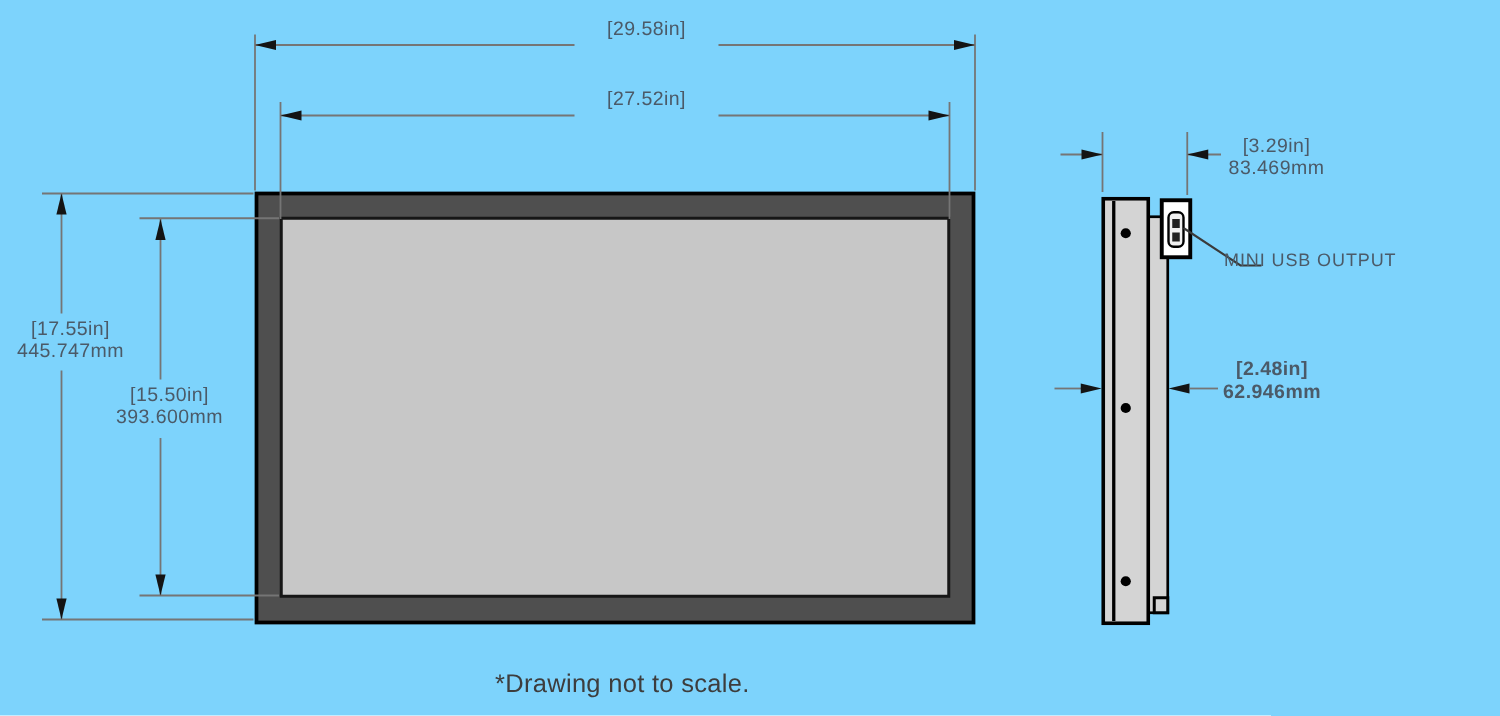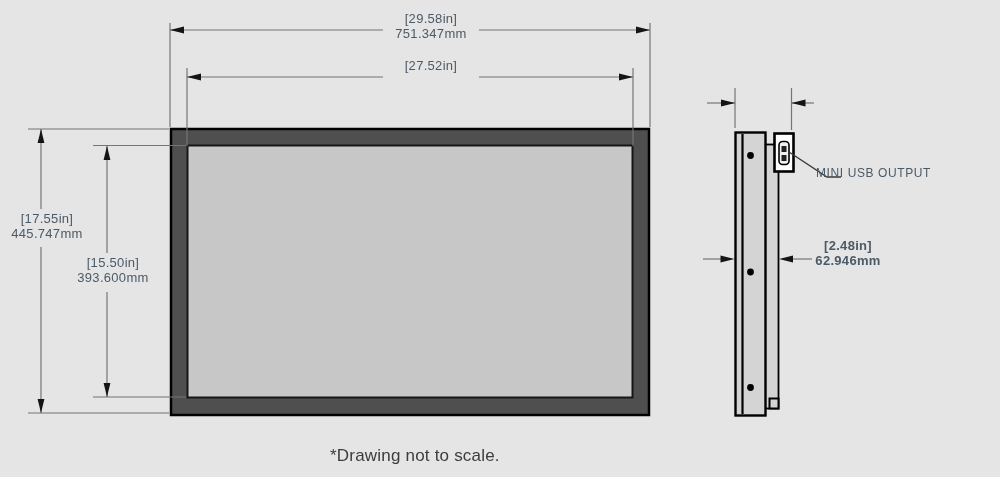--- a/index.html
+++ b/index.html
@@ -1,19 +1,19 @@
 <!DOCTYPE html>
 <html><head>
 <meta charset="utf-8">
 <style>
   html,body{margin:0;padding:0;background:#fff;}
   .canvas{
     position:relative;
     width:1000px;height:477px;
-    background:#e5e5e5;
+    background:#7dd3fc;
     font-family:"Liberation Sans", sans-serif;
     overflow:hidden;
   }
   .geometry{position:absolute;left:0;top:0;}
   .dim-label{
     position:absolute;
     color:#4b5a68;
     font-size:13px;
     line-height:14.5px;
     text-align:center;
@@ -109,37 +109,40 @@
       <polygon class="arrow" points="734.5,259 720.5,255.6 720.5,262.4"></polygon>
       <polygon class="arrow" points="779,259 793,255.6 793,262.4"></polygon>
       <line class="gline" x1="793" y1="259" x2="812" y2="259"></line>
     </g>
 
     <polyline points="789,152 827,177 841,177" fill="none" stroke="#3a3a3a" stroke-width="1.4"></polyline>
   </svg>
 
   <div class="dim-label d-outer-w">
     <div>[29.58in]</div>
-    <div>751.347mm</div>
   </div>
 
   <div class="dim-label d-screen-w">
     <div>[27.52in]</div>
   </div>
 
   <div class="dim-label d-outer-h">
     <div>[17.55in]</div>
     <div>445.747mm</div>
   </div>
 
   <div class="dim-label d-screen-h">
     <div>[15.50in]</div>
     <div>393.600mm</div>
   </div>
 
+  <div class="dim-label d-depth-total">
+    <div>[3.29in]</div>
+    <div>83.469mm</div>
+  </div>
 
   <div class="dim-label d-depth-body">
     <div>[2.48in]</div>
     <div>62.946mm</div>
   </div>
 
   <div class="usb-label">MINI USB OUTPUT</div>
 
   <div class="note">*Drawing not to scale.</div>
 

